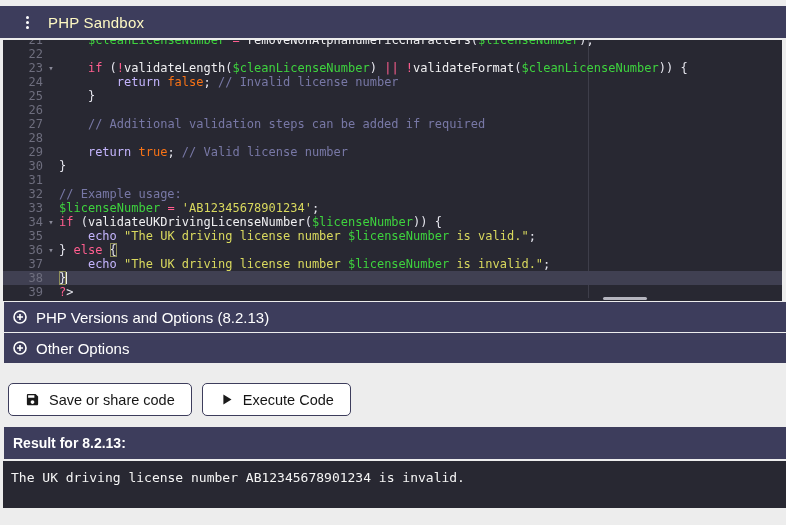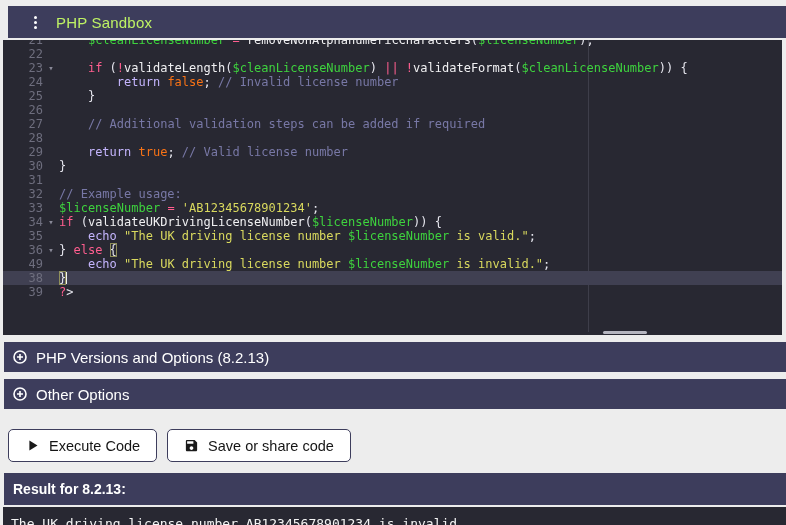--- a/index.html
+++ b/index.html
@@ -5,44 +5,44 @@
   :root{
     --navy:#3d3d5c; --edbg:#282832; --page:#ededed; --active:#404052;
     --gutter:#6e6e7e;
   }
   *{box-sizing:border-box}
   html,body{margin:0;padding:0}
   body{width:786px;height:525px;background:var(--page);overflow:hidden;
        font-family:"Liberation Sans",sans-serif}
 
   
-  .header{margin:6px 0 0 8px;height:32px;background:var(--navy);
-          display:flex;align-items:center;color:#bef264}
+  .header{margin:6px 0 0 0;height:32px;background:var(--navy);
+          display:flex;align-items:center;color:#fef9c3}
   .kebab{width:18px;margin-left:18px;display:flex;flex-direction:column;gap:2px;align-items:center;cursor:pointer}
   .kebab i{width:3px;height:3px;border-radius:50%;background:#fff}
   .header .title{margin-left:12px;font-size:15px;font-weight:500;letter-spacing:.2px}
 
   
-  .editor{position:relative;margin:2px 4px 0 3px;height:295px;background:var(--edbg);overflow:hidden}
+  .editor{position:relative;margin:2px 4px 0 3px;height:261px;background:var(--edbg);overflow:hidden}
   .lines{position:absolute;top:-7px;left:0;right:0}
   .row{height:14px;display:flex;align-items:stretch;
        font-family:"DejaVu Sans Mono",monospace;font-size:12px;line-height:14px;white-space:pre}
   .row.active{background:var(--active)}
   .gut{flex:none;width:40px;text-align:right;color:var(--gutter)}
   .fold{flex:none;width:16px;text-align:center;color:#8a8a99;font-size:9px;line-height:14px}
   .codetxt{flex:1}
   .tok-p{color:#e6e6ee}.tok-v{color:#3ed33e}.tok-k{color:#ff5e8f}.tok-f{color:#f0f0f2}
   .tok-s{color:#d9d95e}.tok-c{color:#7878a6}.tok-t{color:#c4b5fd}.tok-b{color:#f97316}
   .tok-m{outline:1px solid #8f8f5a;outline-offset:-1px}
   .cursor{display:inline-block;width:1px;height:12px;background:#f2f2f2;vertical-align:-2px}
   .ruler{position:absolute;left:585px;top:0;bottom:3px;width:1px;background:#3e3e4a}
   .hthumb{position:absolute;left:600px;bottom:1px;width:44px;height:3px;background:#b5b5bf;border-radius:2px;cursor:pointer}
 
   
-  .bar{margin:7px 0 0 4px;height:30px;background:var(--navy);color:#fff;
+  .bar{margin:1px 0 0 4px;height:30px;background:var(--navy);color:#fff;
        display:flex;align-items:center;gap:9px;padding-left:9px;cursor:pointer}
   .bar:last-of-type{height:29px}
   .bar .lbl{font-size:15px}
   .pluscirc{flex:none;display:flex}
 
   
   .actions{padding:20px 0 0 8px;display:flex;gap:10px}
   .btn{height:33px;background:#fff;border:1px solid #3d3d5c;border-radius:5px;
        display:inline-flex;align-items:center;gap:9px;padding:0 16px;
        font-family:"Liberation Sans",sans-serif;font-size:14.5px;color:#151515;cursor:pointer}
@@ -77,21 +77,21 @@
       <div class="row"><span class="gut">27</span><span class="fold"></span><span class="codetxt"><span class="tok-p">    </span><span class="tok-c">// Additional validation steps can be added if required</span></span></div>
       <div class="row"><span class="gut">28</span><span class="fold"></span><span class="codetxt"></span></div>
       <div class="row"><span class="gut">29</span><span class="fold"></span><span class="codetxt"><span class="tok-p">    </span><span class="tok-t">return</span><span class="tok-p"> </span><span class="tok-b">true</span><span class="tok-p">; </span><span class="tok-c">// Valid license number</span></span></div>
       <div class="row"><span class="gut">30</span><span class="fold"></span><span class="codetxt"><span class="tok-p">}</span></span></div>
       <div class="row"><span class="gut">31</span><span class="fold"></span><span class="codetxt"></span></div>
       <div class="row"><span class="gut">32</span><span class="fold"></span><span class="codetxt"><span class="tok-c">// Example usage:</span></span></div>
       <div class="row"><span class="gut">33</span><span class="fold"></span><span class="codetxt"><span class="tok-v">$licenseNumber</span><span class="tok-p"> </span><span class="tok-k">=</span><span class="tok-p"> </span><span class="tok-s">'AB12345678901234'</span><span class="tok-p">;</span></span></div>
       <div class="row"><span class="gut">34</span><span class="fold">▾</span><span class="codetxt"><span class="tok-k">if</span><span class="tok-p"> (</span><span class="tok-f">validateUKDrivingLicenseNumber</span><span class="tok-p">(</span><span class="tok-v">$licenseNumber</span><span class="tok-p">)) {</span></span></div>
       <div class="row"><span class="gut">35</span><span class="fold"></span><span class="codetxt"><span class="tok-p">    </span><span class="tok-t">echo</span><span class="tok-p"> </span><span class="tok-s">"The UK driving license number </span><span class="tok-v">$licenseNumber</span><span class="tok-s"> is valid."</span><span class="tok-p">;</span></span></div>
       <div class="row"><span class="gut">36</span><span class="fold">▾</span><span class="codetxt"><span class="tok-p">} </span><span class="tok-k">else</span><span class="tok-p"> </span><span class="tok-p tok-m">{</span></span></div>
-      <div class="row"><span class="gut">49</span><span class="fold"></span><span class="codetxt"><span class="tok-p">    </span><span class="tok-t">echo</span><span class="tok-p"> </span><span class="tok-s">"The UK driving license number </span><span class="tok-v">$licenseNumber</span><span class="tok-s"> is invalid."</span><span class="tok-p">;</span></span></div>
+      <div class="row"><span class="gut">37</span><span class="fold"></span><span class="codetxt"><span class="tok-p">    </span><span class="tok-t">echo</span><span class="tok-p"> </span><span class="tok-s">"The UK driving license number </span><span class="tok-v">$licenseNumber</span><span class="tok-s"> is invalid."</span><span class="tok-p">;</span></span></div>
       <div class="row active"><span class="gut">38</span><span class="fold"></span><span class="codetxt"><span class="tok-p tok-m">}</span><span class="cursor"></span></span></div>
       <div class="row"><span class="gut">39</span><span class="fold"></span><span class="codetxt"><span class="tok-k">?</span><span class="tok-p">&gt;</span></span></div>
     </div>
   <div class="hthumb"></div>
 </div>
 
 <div class="bar">
   <span class="pluscirc">
     <svg width="14" height="14" viewBox="0 0 14 14">
         <circle cx="7" cy="7" r="6" fill="none" stroke="#fff" stroke-width="1.6"></circle>
@@ -107,32 +107,32 @@
         <path d="M7 4v6M4 7h6" stroke="#fff" stroke-width="1.6"></path>
       </svg>
   </span>
   <span class="lbl">Other Options</span>
 </div>
 
 <div class="actions">
   <button class="btn">
     <span style="display:flex">
       <svg width="15" height="15" viewBox="0 0 24 24">
+          <path fill="#1a1a1a" d="M17 3H5c-1.11 0-2 .9-2 2v14c0 1.1.89 2 2 2h14c1.1 0 2-.9 2-2V7l-4-4zm-5 16c-1.66 0-3-1.34-3-3s1.34-3 3-3 3 1.34 3 3-1.34 3-3 3zm3-10H5V5h10v4z"></path>
+        </svg>
+    </span>
+    <span>Save or share code</span>
+  </button>
+  <button class="btn">
+    <span style="display:flex">
+      <svg width="15" height="15" viewBox="0 0 24 24">
           <path fill="#1a1a1a" d="M7 4v16l13-8z"></path>
         </svg>
     </span>
     <span>Execute Code</span>
-  </button>
-  <button class="btn">
-    <span style="display:flex">
-      <svg width="15" height="15" viewBox="0 0 24 24">
-          <path fill="#1a1a1a" d="M17 3H5c-1.11 0-2 .9-2 2v14c0 1.1.89 2 2 2h14c1.1 0 2-.9 2-2V7l-4-4zm-5 16c-1.66 0-3-1.34-3-3s1.34-3 3-3 3 1.34 3 3-1.34 3-3 3zm3-10H5V5h10v4z"></path>
-        </svg>
-    </span>
-    <span>Save or share code</span>
   </button>
 </div>
 
 <div class="result-bar">
   <span>Result for 8.2.13:</span>
 </div>
 <div class="output">
   <span>The UK driving license number AB12345678901234 is invalid.</span>
 </div>
 

